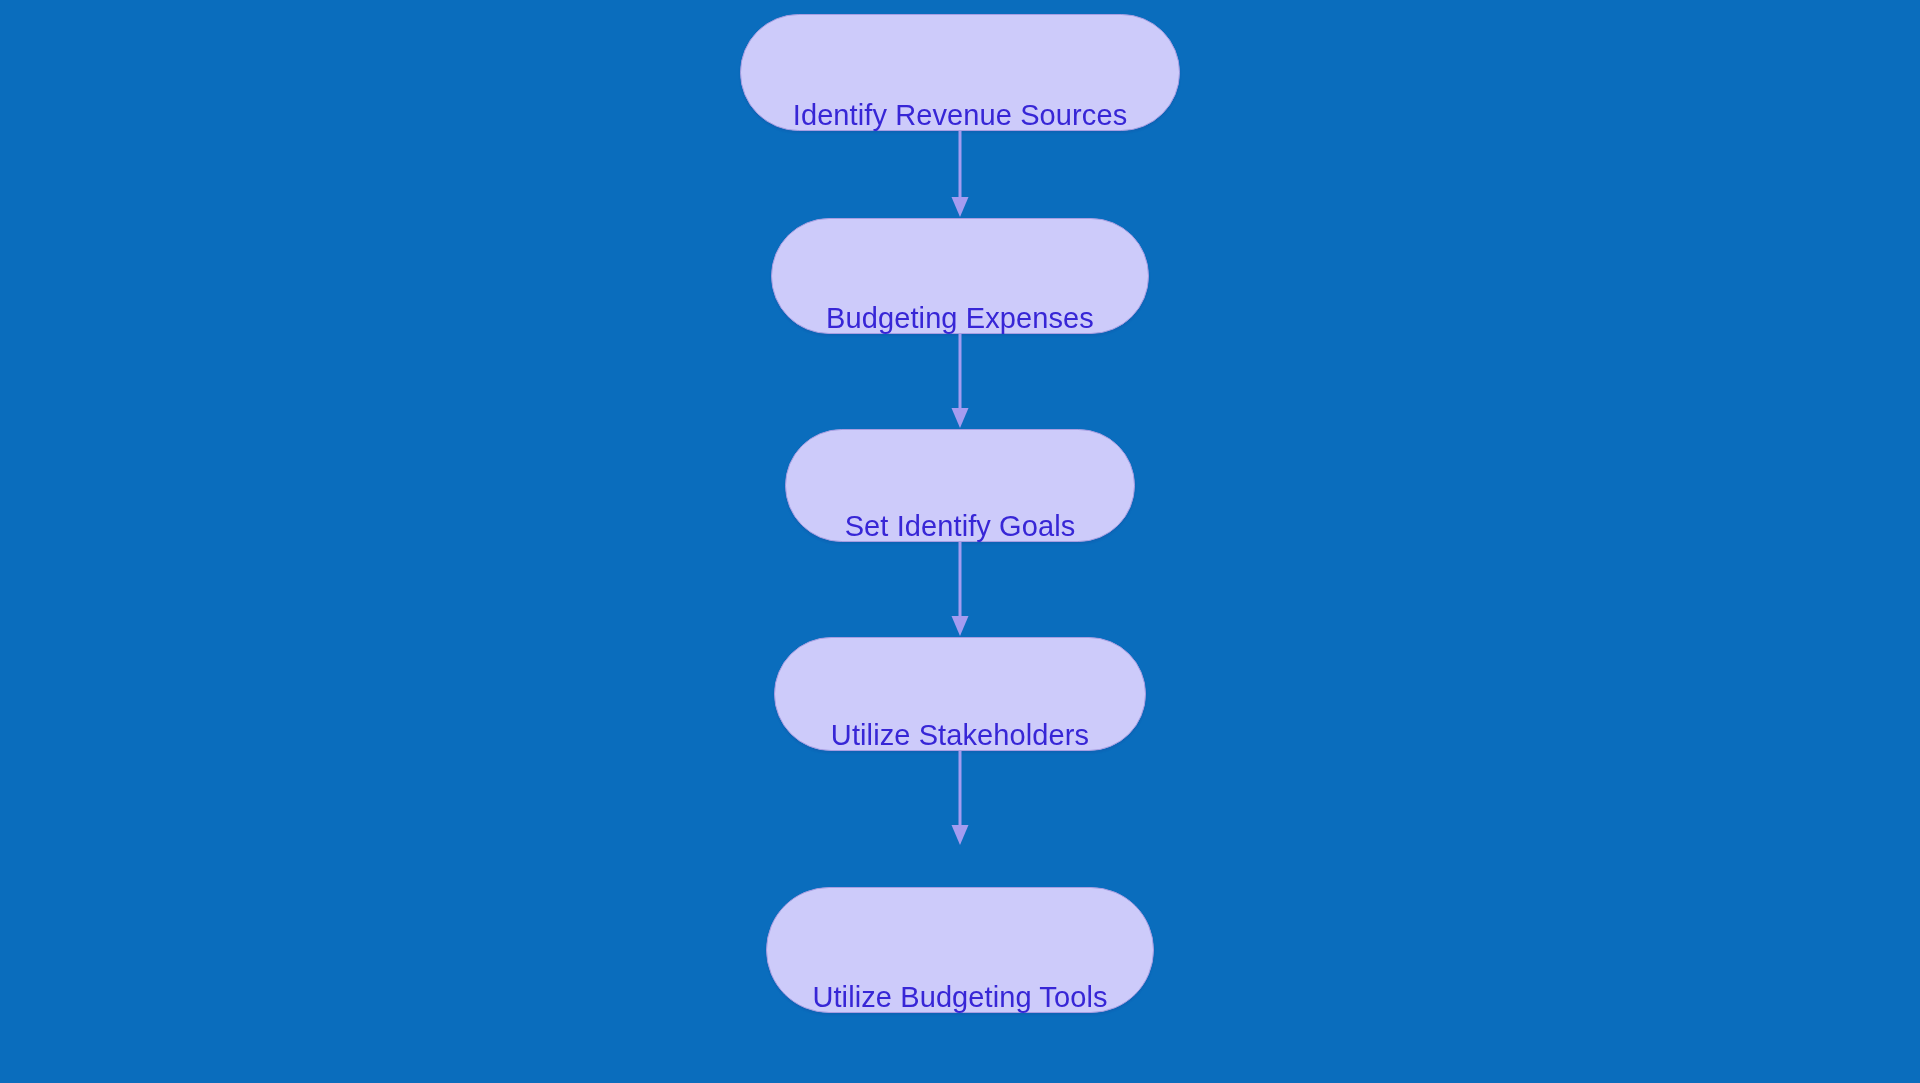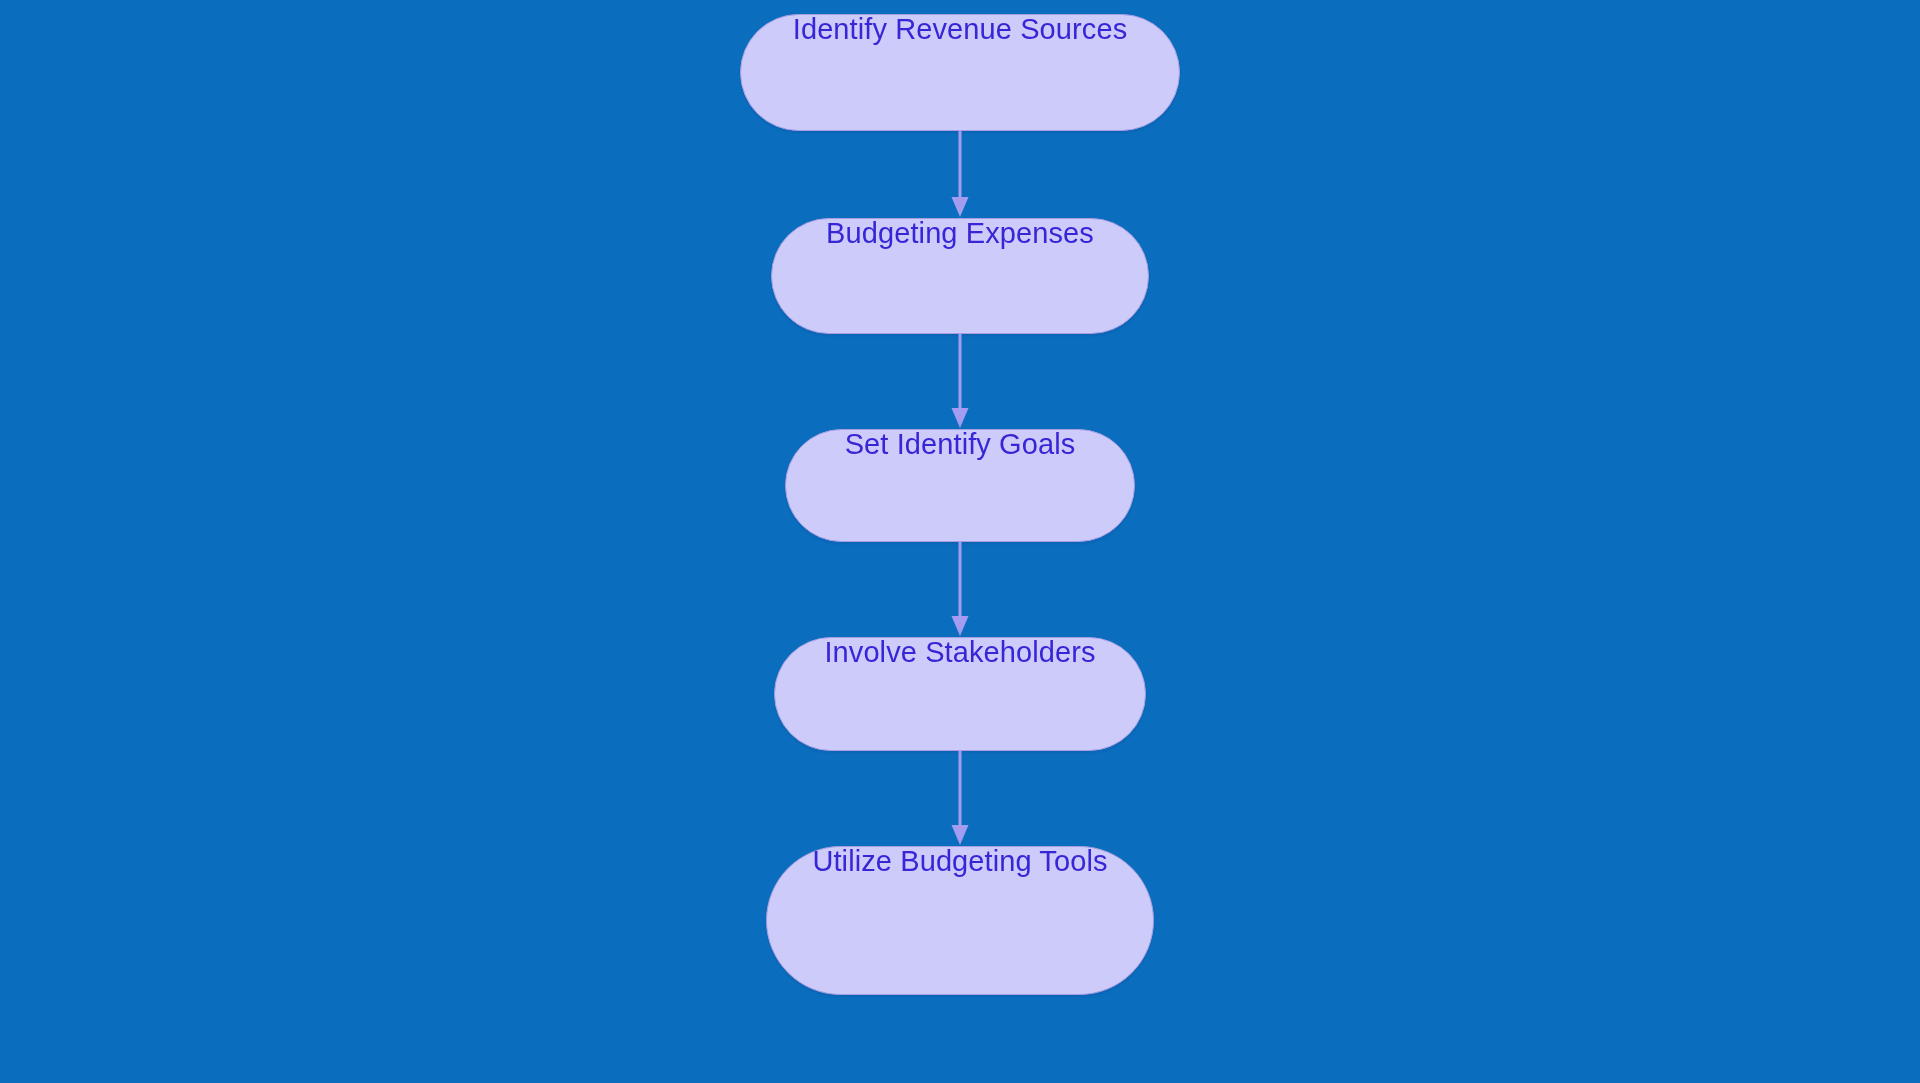--- a/index.html
+++ b/index.html
@@ -30,21 +30,21 @@
     height: 1083px;
     display: flex;
     flex-direction: column;
     align-items: center;
   }
 
   
   .flow-node {
     position: relative;
     display: flex;
-    align-items: flex-start;
+    align-items: flex-end;
     justify-content: center;
     background: #cdcbfa;
     border: 1.6px solid #a79ee2;
     border-radius: 9999px;
     box-shadow: 0 2px 2px rgba(40, 30, 120, 0.10);
     white-space: nowrap;
   }
 
   .flow-node-label {
     color: #3726d6;
@@ -55,21 +55,21 @@
     line-height: 1;
     padding: 0 2px;
     user-select: none;
   }
 
   
   .node-w1 { width: 440px; height: 117px; }
   .node-w2 { width: 378px; height: 116px; }
   .node-w3 { width: 350px; height: 113px; }
   .node-w4 { width: 372px; height: 114px; }
-  .node-w5 { width: 388px; height: 149px; }
+  .node-w5 { width: 388px; height: 126px; margin-top: 41px; }
 
   
   .flow-edge {
     position: relative;
     width: 40px;
     display: flex;
     justify-content: center;
   }
 
   .flow-edge svg {
@@ -119,21 +119,21 @@
     </div>
 
     <div class="flow-edge edge-gap-3">
       <svg width="22" height="95" viewBox="0 0 22 95">
         <line x1="11" y1="0" x2="11" y2="76" stroke="#a49cf0" stroke-width="3"></line>
         <polygon points="2.5,74 19.5,74 11,94" fill="#a49cf0"></polygon>
       </svg>
     </div>
 
     <div class="flow-node node-w4">
-      <span class="flow-node-label">Involve Stakeholders</span>
+      <span class="flow-node-label">Utilize Stakeholders</span>
     </div>
 
     <div class="flow-edge edge-gap-4">
       <svg width="22" height="95" viewBox="0 0 22 95">
         <line x1="11" y1="0" x2="11" y2="76" stroke="#a49cf0" stroke-width="3"></line>
         <polygon points="2.5,74 19.5,74 11,94" fill="#a49cf0"></polygon>
       </svg>
     </div>
 
     <div class="flow-node node-w5">

